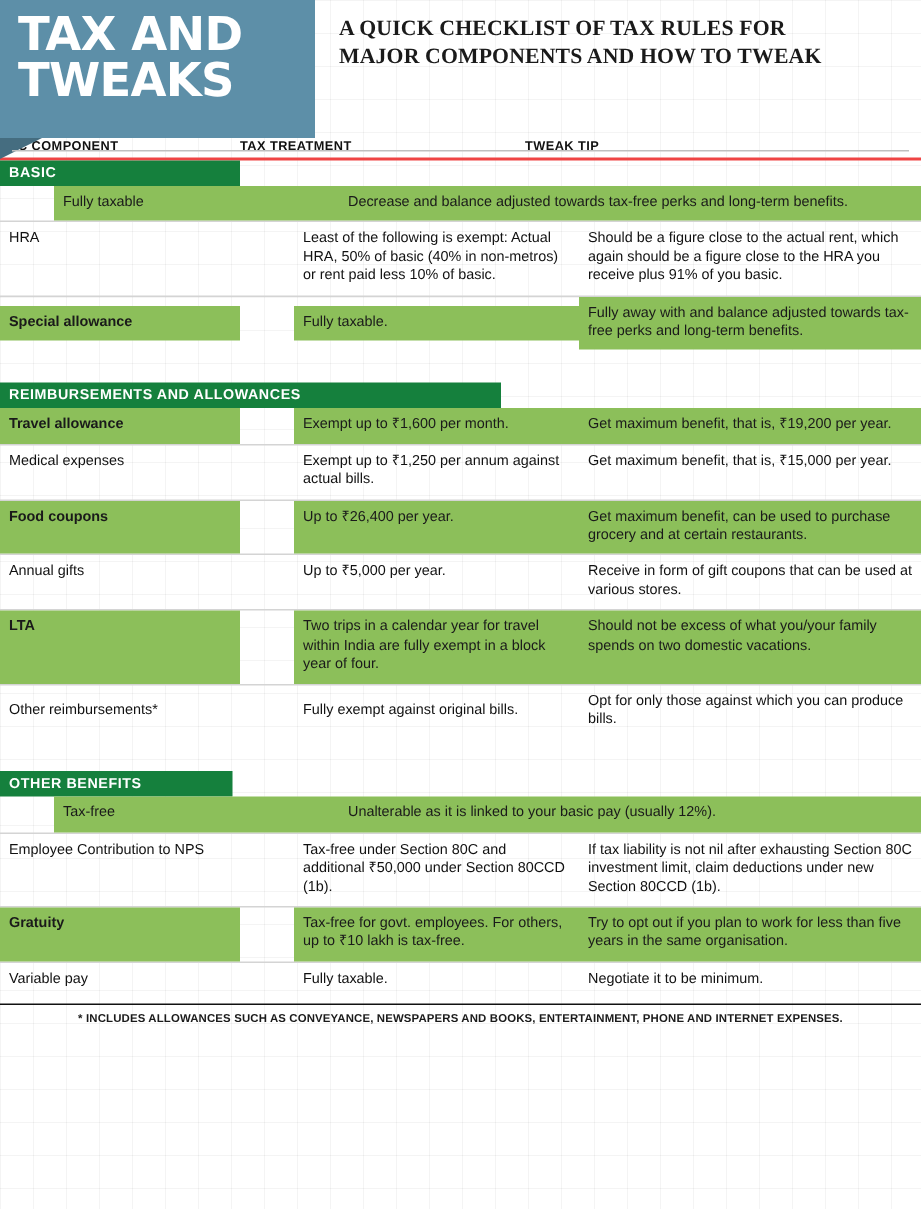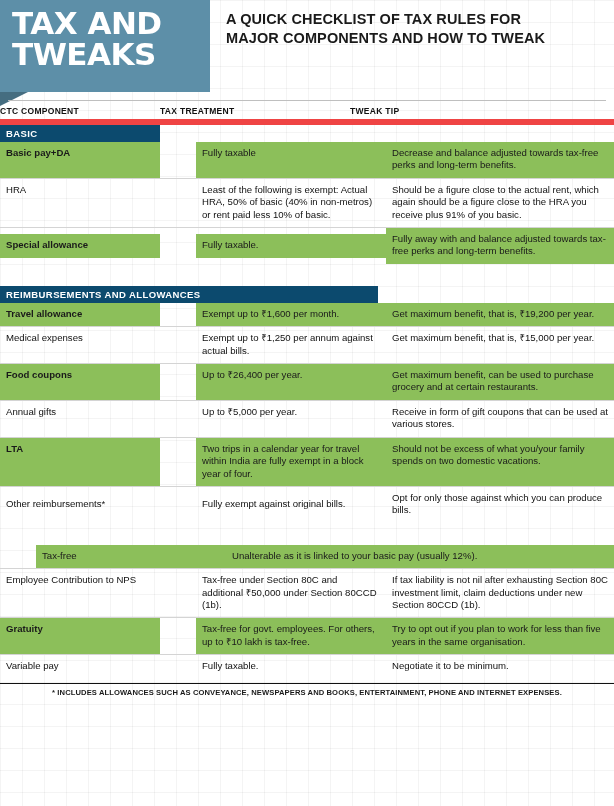--- a/index.html
+++ b/index.html
@@ -52,65 +52,64 @@
     height: 0;
     border-left: 28px solid #456d80;
     border-bottom: 14px solid transparent;
   }
   .subtitle-block {
     flex: 1;
     padding: 10px 4px 0 16px;
     box-sizing: border-box;
   }
   .subtitle {
-    font-family: Liberation Sans, sans-serif;
+    font-family: Liberation Serif, serif;
     font-weight: bold;
     font-size: 14.5px;
     line-height: 19px;
     color: #1a1a1a;
     letter-spacing: 0.1px;
   }
   .header-rule {
     position: absolute;
     left: 8px;
     right: 8px;
     top: 100px;
     border-top: 1px solid #bfbfbf;
   }
 
   
   .col-headers {
     display: flex;
-    margin-top: 14px;
     padding-bottom: 3px;
-    border-bottom: 6px solid #ef4444;
+    border-bottom: 2px solid #ef4444;
   }
   .col-headers > div {
     font-size: 8.5px;
     font-weight: bold;
     letter-spacing: 0.3px;
     text-transform: uppercase;
   }
   .c1 { width: 160px; }
   .c2 { width: 190px; }
   .c3 { flex: 1; }
 
   
   .section-bar {
-    background: #0c4a6e;
+    background: #15803d;
     color: #ffffff;
     font-size: 9.5px;
     font-weight: bold;
     letter-spacing: 0.4px;
     padding: 3px 6px;
     box-sizing: border-box;
     text-transform: uppercase;
   }
   .bar-basic { width: 160px; }
-  .bar-wide { width: 378px; }
+  .bar-wide { width: 334px; }
   .bar-other { width: 155px; }
 
   
   .rows { }
   .row {
     display: flex;
     align-items: stretch;
     border-bottom: 1px solid #d4d4d4;
   }
   .row.last { border-bottom: none; align-items: center; }
@@ -185,21 +184,20 @@
 
     <div class="col-headers">
       <div class="c1">CTC COMPONENT</div>
       <div class="c2">TAX TREATMENT</div>
       <div class="c3">TWEAK TIP</div>
     </div>
 
     <div class="section-bar bar-basic">BASIC</div>
     <div class="rows">
       <div class="row green">
-        <div class="cell c1">Basic pay+DA</div>
         <div class="cell c2">Fully taxable</div>
         <div class="cell c3">Decrease and balance adjusted towards tax-free perks and long-term benefits.</div>
       </div>
       <div class="row white">
         <div class="cell c1">HRA</div>
         <div class="cell c2">Least of the following is exempt: Actual HRA, 50% of basic (40% in non-metros) or rent paid less 10% of basic.</div>
         <div class="cell c3">Should be a figure close to the actual rent, which again should be a figure close to the HRA you receive plus 91% of you basic.</div>
       </div>
       <div class="row green last">
         <div class="cell c1">Special allowance</div>
@@ -239,20 +237,21 @@
       </div>
       <div class="row white last">
         <div class="cell c1">Other reimbursements*</div>
         <div class="cell c2">Fully exempt against original bills.</div>
         <div class="cell c3">Opt for only those against which you can produce bills.</div>
       </div>
     </div>
 
     <div class="gap-lg"></div>
 
+    <div class="section-bar bar-other">OTHER BENEFITS</div>
     <div class="rows">
       <div class="row green">
         <div class="cell c2">Tax-free</div>
         <div class="cell c3">Unalterable as it is linked to your basic pay (usually 12%).</div>
       </div>
       <div class="row white">
         <div class="cell c1">Employee Contribution to NPS</div>
         <div class="cell c2">Tax-free under Section 80C and additional ₹50,000 under Section 80CCD (1b).</div>
         <div class="cell c3">If  tax liability is not nil after exhausting Section 80C investment limit, claim deductions under new Section 80CCD (1b).</div>
       </div>

